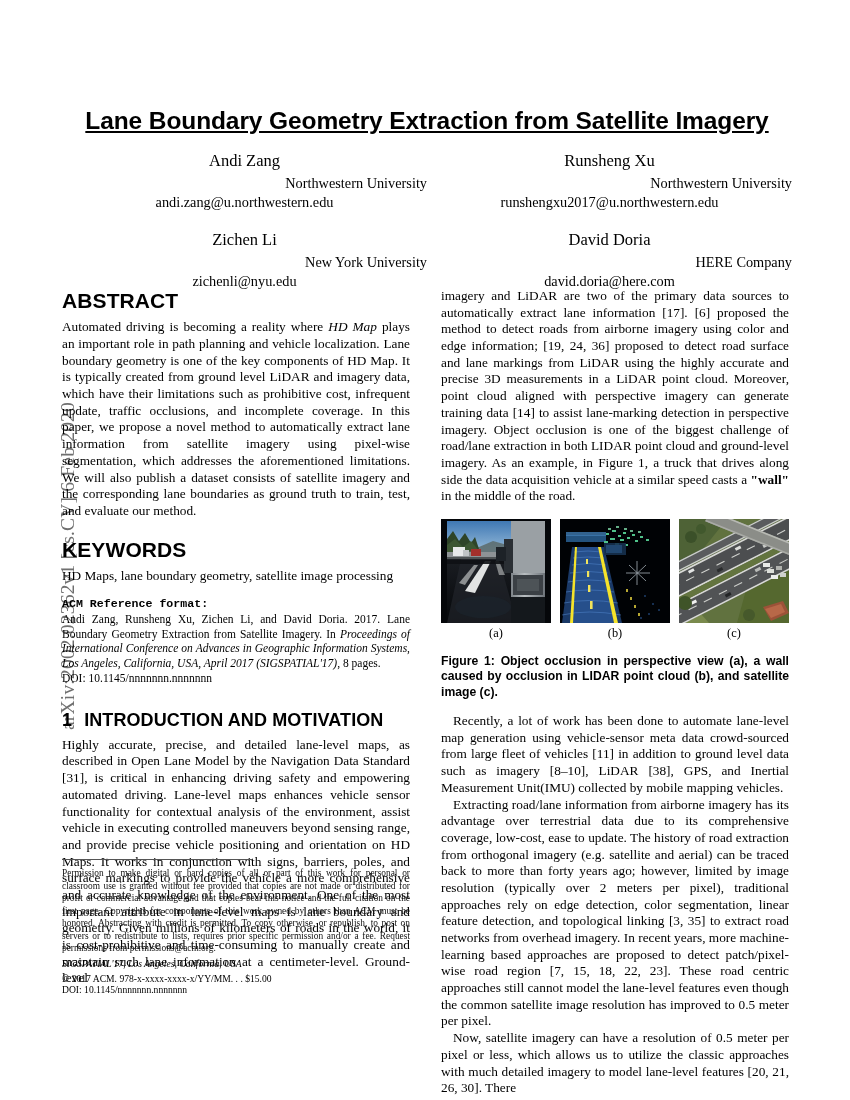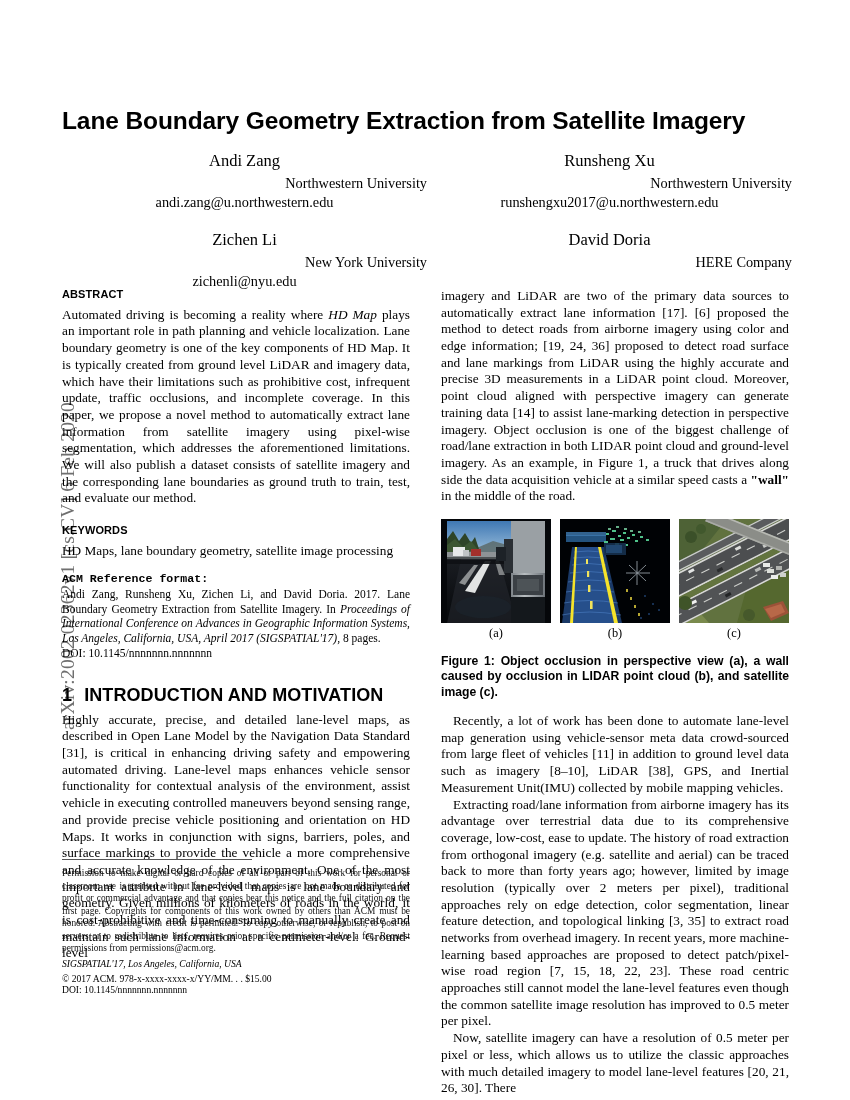--- a/index.html
+++ b/index.html
@@ -33,25 +33,27 @@
     color: #6f6f6f;
     white-space: nowrap;
   }
 
   
   .title {
     position: absolute;
     left: 62px;
     top: 107px;
     width: 730px;
+    text-align: center;
     font-family: "Liberation Sans", "DejaVu Sans", sans-serif;
     font-weight: bold;
     font-size: 24.5px;
     letter-spacing: -0.1px;
     color: #000;
+    text-decoration: underline;
   }
 
   
   .authors {
     position: absolute;
     left: 62px;
     top: 150px;
     width: 730px;
   }
   .author-row {
@@ -85,21 +87,21 @@
     line-height: 1.255;
     text-align: justify;
     hyphens: none;
   }
   .col-left  { left: 62px; }
   .col-right { left: 441px; top: 288px; }
 
   h2.sec {
     font-family: "Liberation Sans", "DejaVu Sans", sans-serif;
     font-weight: bold;
-    font-size: 11px;
+    font-size: 21px;
     margin: 0 0 5px 0;
     letter-spacing: 0.1px;
   }
   h2.sec.numbered {
     font-size: 18px;
   }
   h2.sec .num { margin-right: 12px; }
 
   p {
     margin: 0 0 0 0;
@@ -211,20 +213,21 @@
     </div>
     <div class="author-row">
       <div class="author">
         <div class="name">Zichen Li</div>
         <div class="affil">New York University</div>
         <div class="email">zichenli@nyu.edu</div>
       </div>
       <div class="author">
         <div class="name">David Doria</div>
         <div class="affil">HERE Company</div>
+        <div class="email">david.doria@here.com</div>
       </div>
     </div>
   </div>
 
   <div class="col col-left">
 
     <h2 class="sec">ABSTRACT</h2>
     <p><span>Automated driving is becoming a reality where </span><i>HD Map</i><span> plays an important role in path planning and vehicle localization. Lane boundary geometry is one of the key components of HD Map. It is typically created from ground level LiDAR and imagery data, which have their limitations such as prohibitive cost, infrequent update, traffic occlusions, and incomplete coverage. In this paper, we propose a novel method to automatically extract lane information from satellite imagery using pixel-wise segmentation, which addresses the aforementioned limitations. We will also publish a dataset consists of satellite imagery and the corresponding lane boundaries as ground truth to train, test, and evaluate our method.</span></p>
 
     <div class="gap-lg"></div>

